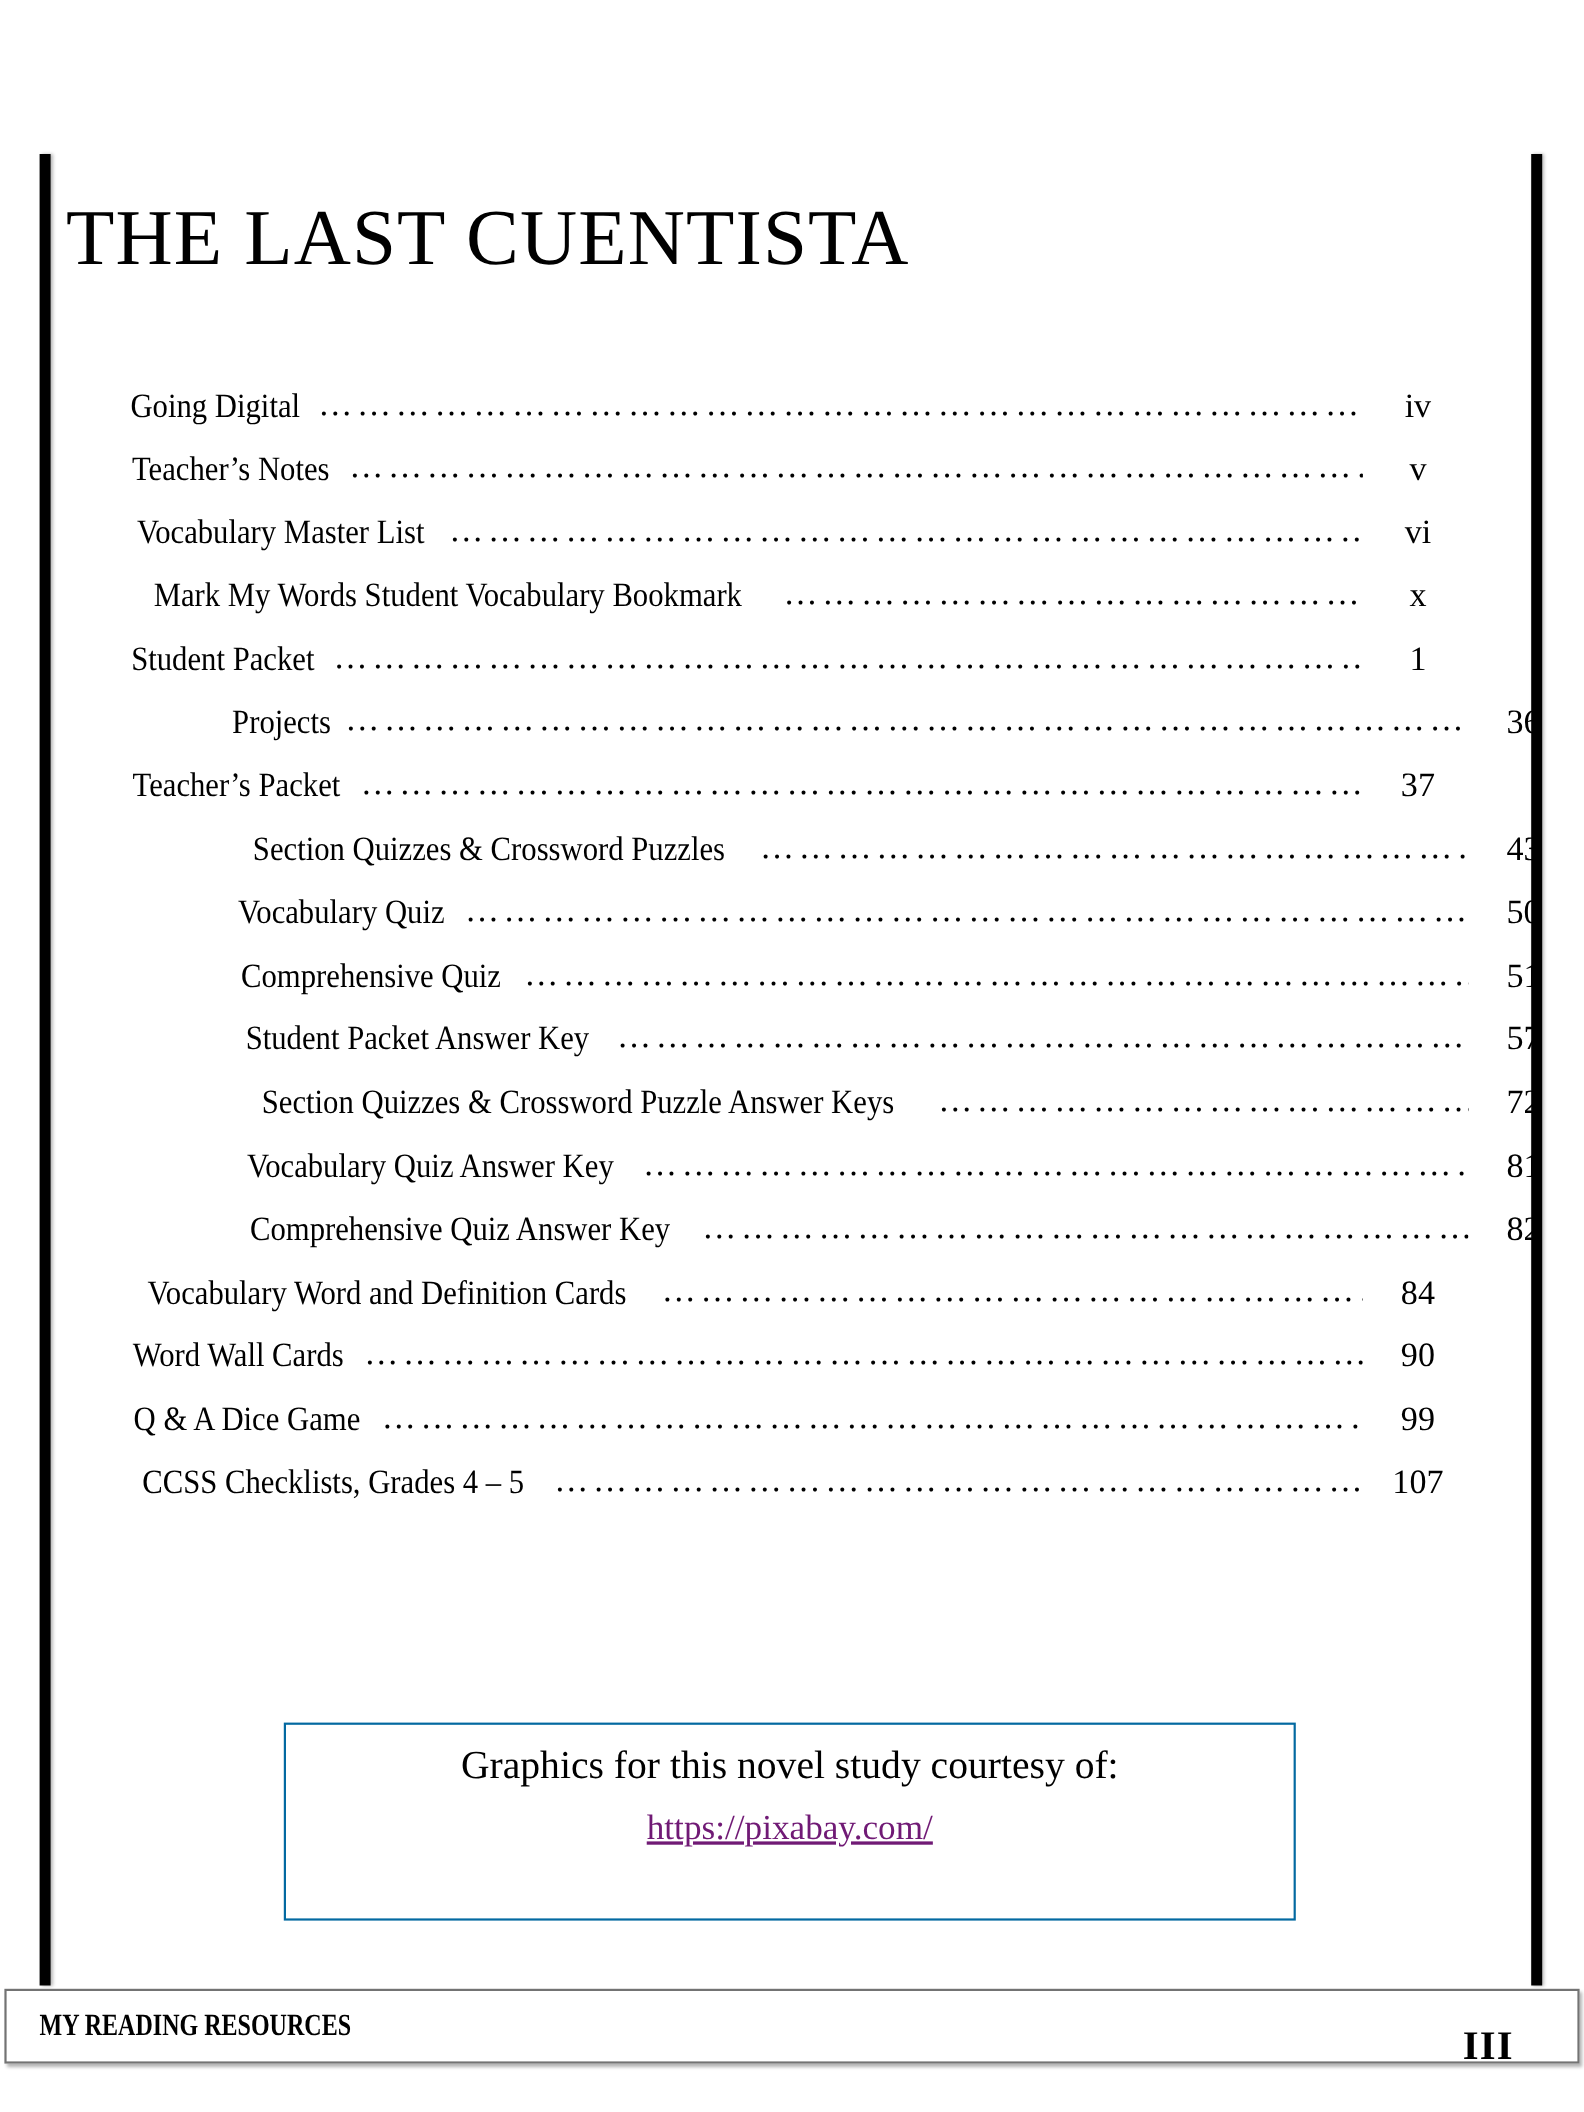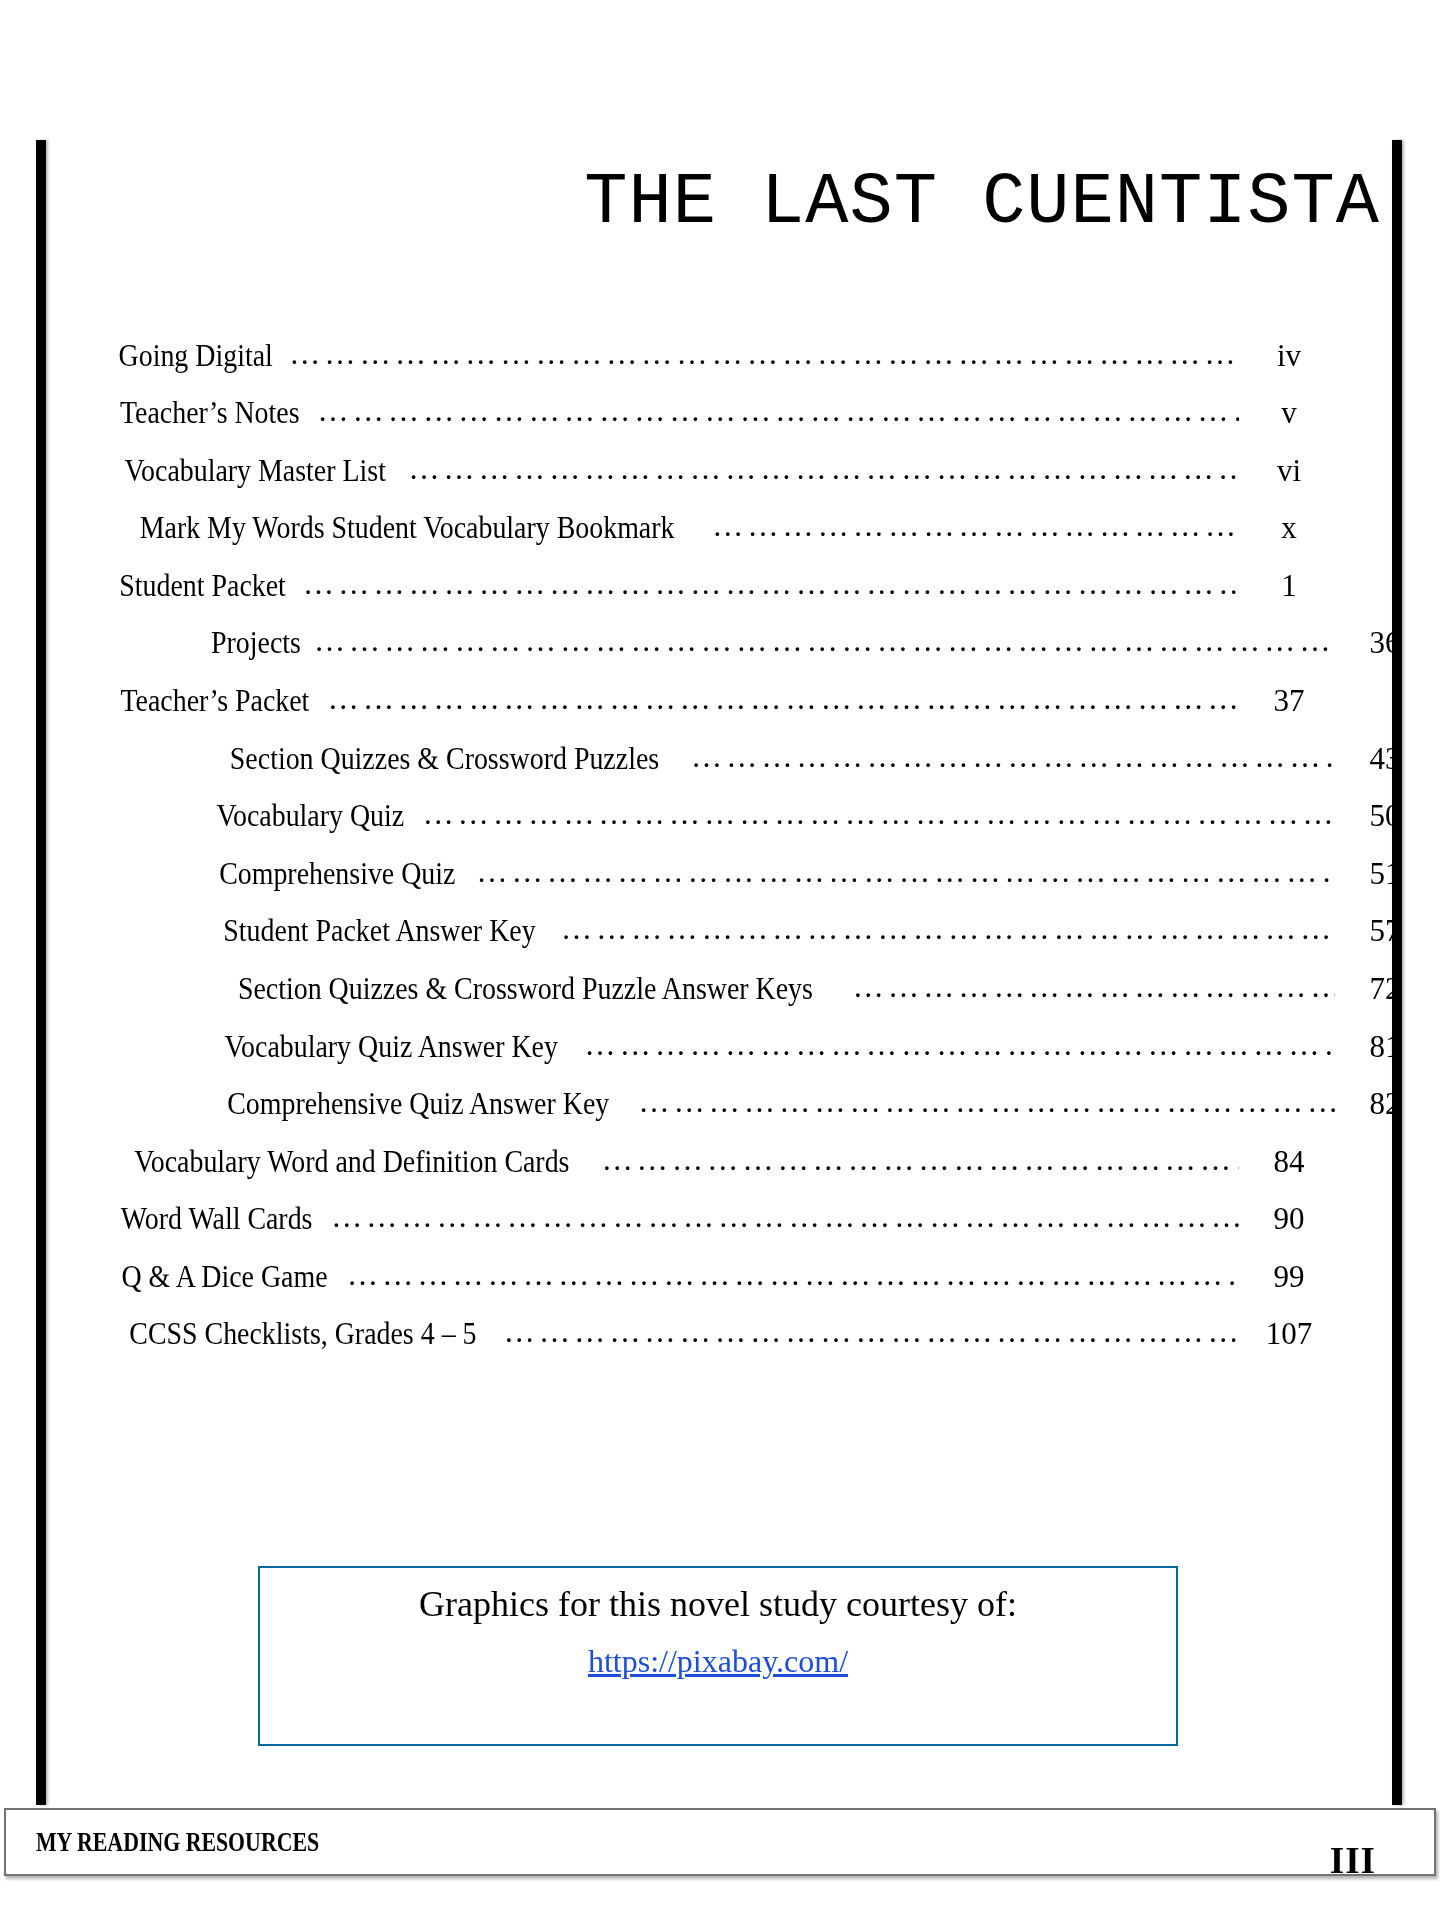--- a/index.html
+++ b/index.html
@@ -102,26 +102,26 @@
 
   
   .content {
     position: absolute;
     left: 60px;
     top: 150px;
     width: 1320px;
   }
 
   .book-title {
-    text-align: right;
-    font-family: Liberation Mono, monospace;
+    text-align: left;
+    font-family: Liberation Serif, serif;
     font-weight: 400;
     font-size: 72px;
     line-height: 1.05;
-    margin: 16px 0 0 0;
+    margin: 29px 0 0 0;
     letter-spacing: 1px;
     white-space: nowrap;
   }
 
   
   .toc {
     margin-top: 96px;
     padding: 0 45px 0 50px;
   }
 
@@ -182,21 +182,21 @@
     font-family: "Liberation Serif", "DejaVu Serif", serif;
     font-size: 36px;
     line-height: 1.25;
     white-space: nowrap;
   }
   .credit-link {
     display: inline-block;
     margin-top: 16px;
     font-family: "Liberation Serif", "DejaVu Serif", serif;
     font-size: 32px;
-    color: #1d4ed8;
+    color: #701a75;
     text-decoration: underline;
     white-space: nowrap;
   }
 </style>
 </head>
 <body>
 
 <div class="page">
 
 

